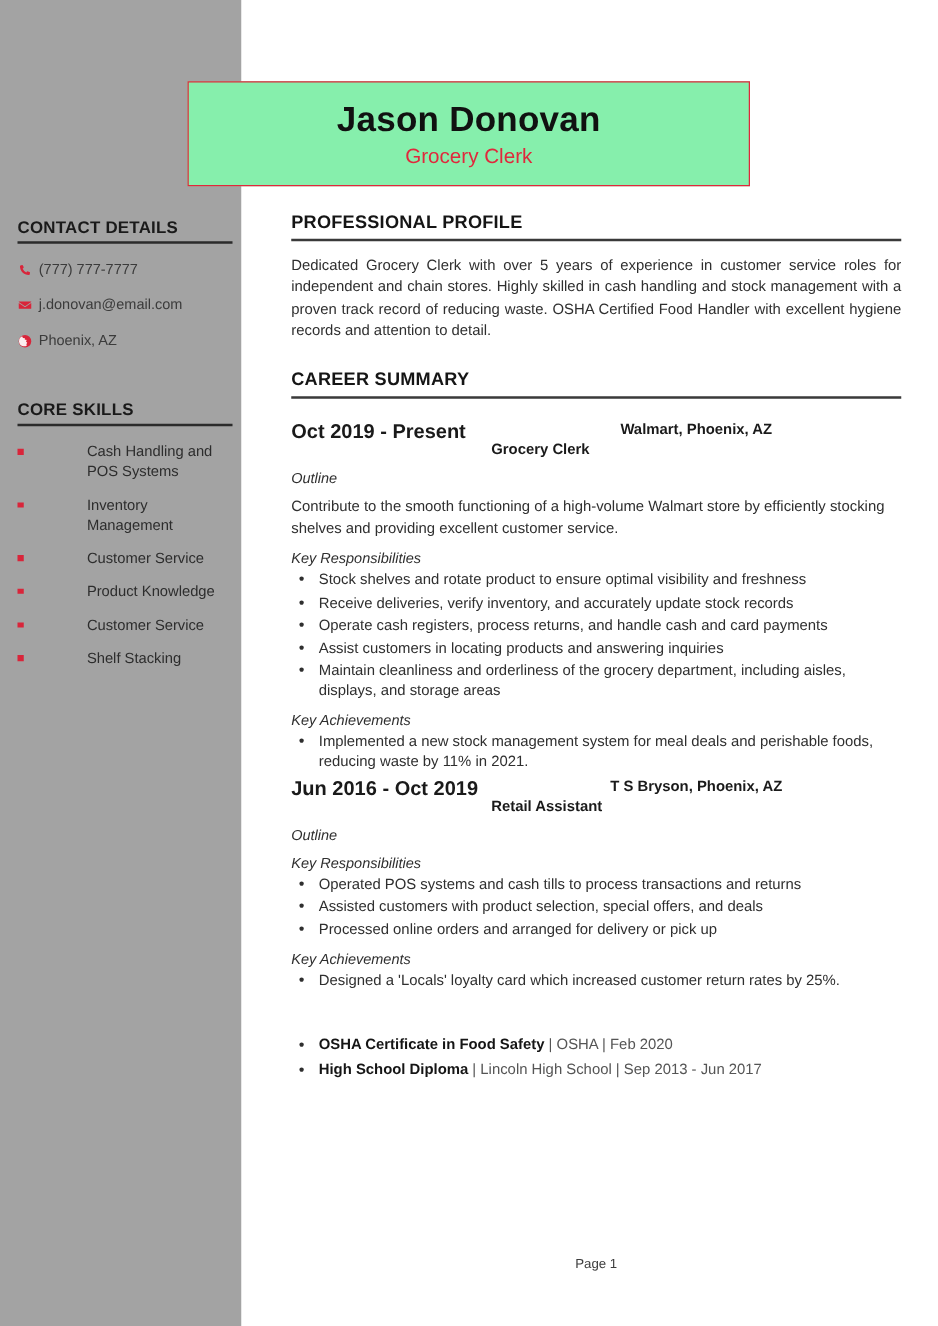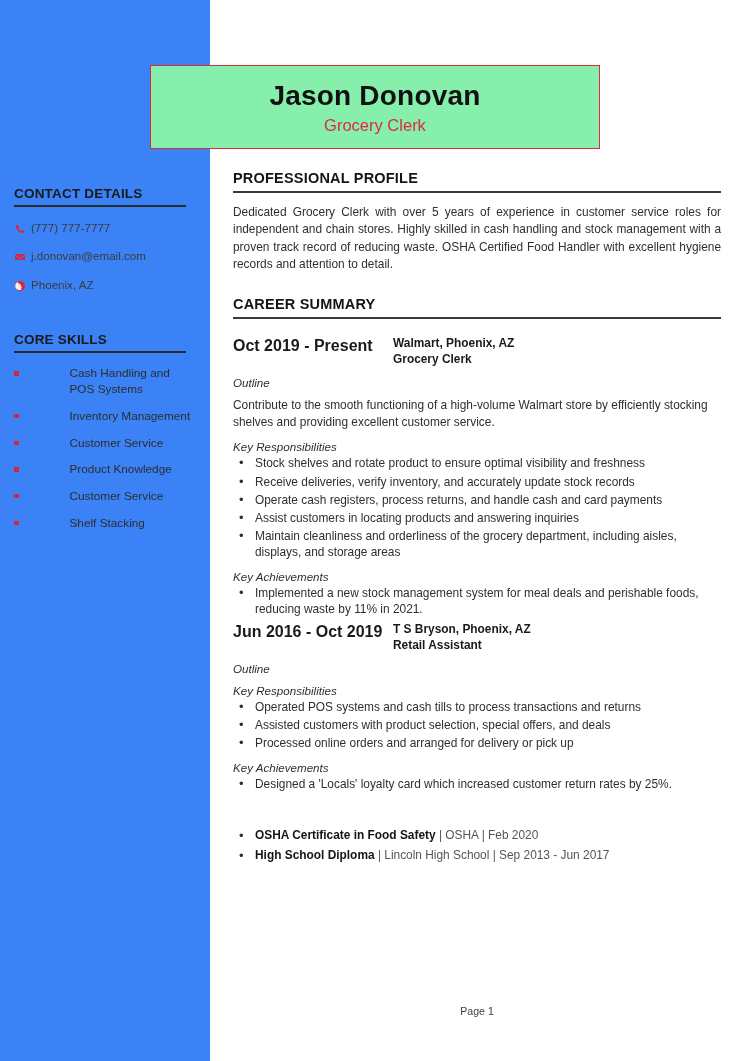--- a/index.html
+++ b/index.html
@@ -22,46 +22,46 @@
     width: 750px;
     height: 1061px;
     background: #ffffff;
   }
 
   
   .sidebar {
     position: absolute;
     left: 0;
     top: 0;
-    width: 210px;
+    width: 193px;
     height: 1061px;
-    background: #3b82f6;
+    background: #a3a3a3;
     box-sizing: border-box;
-    padding: 16px 14px;
+    padding: 4px 14px;
   }
 
   .side-heading {
     font-size: 13.5px;
     font-weight: bold;
     letter-spacing: .2px;
     color: #1a1a1a;
     padding-bottom: 4px;
     border-bottom: 2.2px solid #2b2b2b;
     margin: 0;
   }
   .side-heading-wrap { width: 172px; }
 
   .contact-list {
     margin: 14px 0 0 0;
     padding: 0;
     list-style: none;
   }
   .contact-item {
     display: flex;
-    align-items: center;
+    align-items: flex-start;
     margin-bottom: 14px;
     font-size: 11.6px;
     color: #3b3b3b;
     line-height: 1.25;
   }
   .contact-icon {
     width: 17px;
     min-width: 17px;
     display: inline-flex;
     align-items: center;
@@ -168,21 +168,21 @@
     color: #1a1a1a;
     line-height: 1.35;
   }
   .job-right {
     flex: 1;
     font-size: 11.9px;
     font-weight: bold;
     color: #1a1a1a;
     line-height: 1.35;
   }
-  .job-company { display: block; }
+  .job-company { display: block; text-align: center; }
   .job-role { display: block; }
 
   .sub-label {
     font-size: 11.6px;
     font-style: italic;
     color: #2f2f2f;
     margin: 9px 0 0 0;
   }
   .outline-text {
     font-size: 11.9px;

